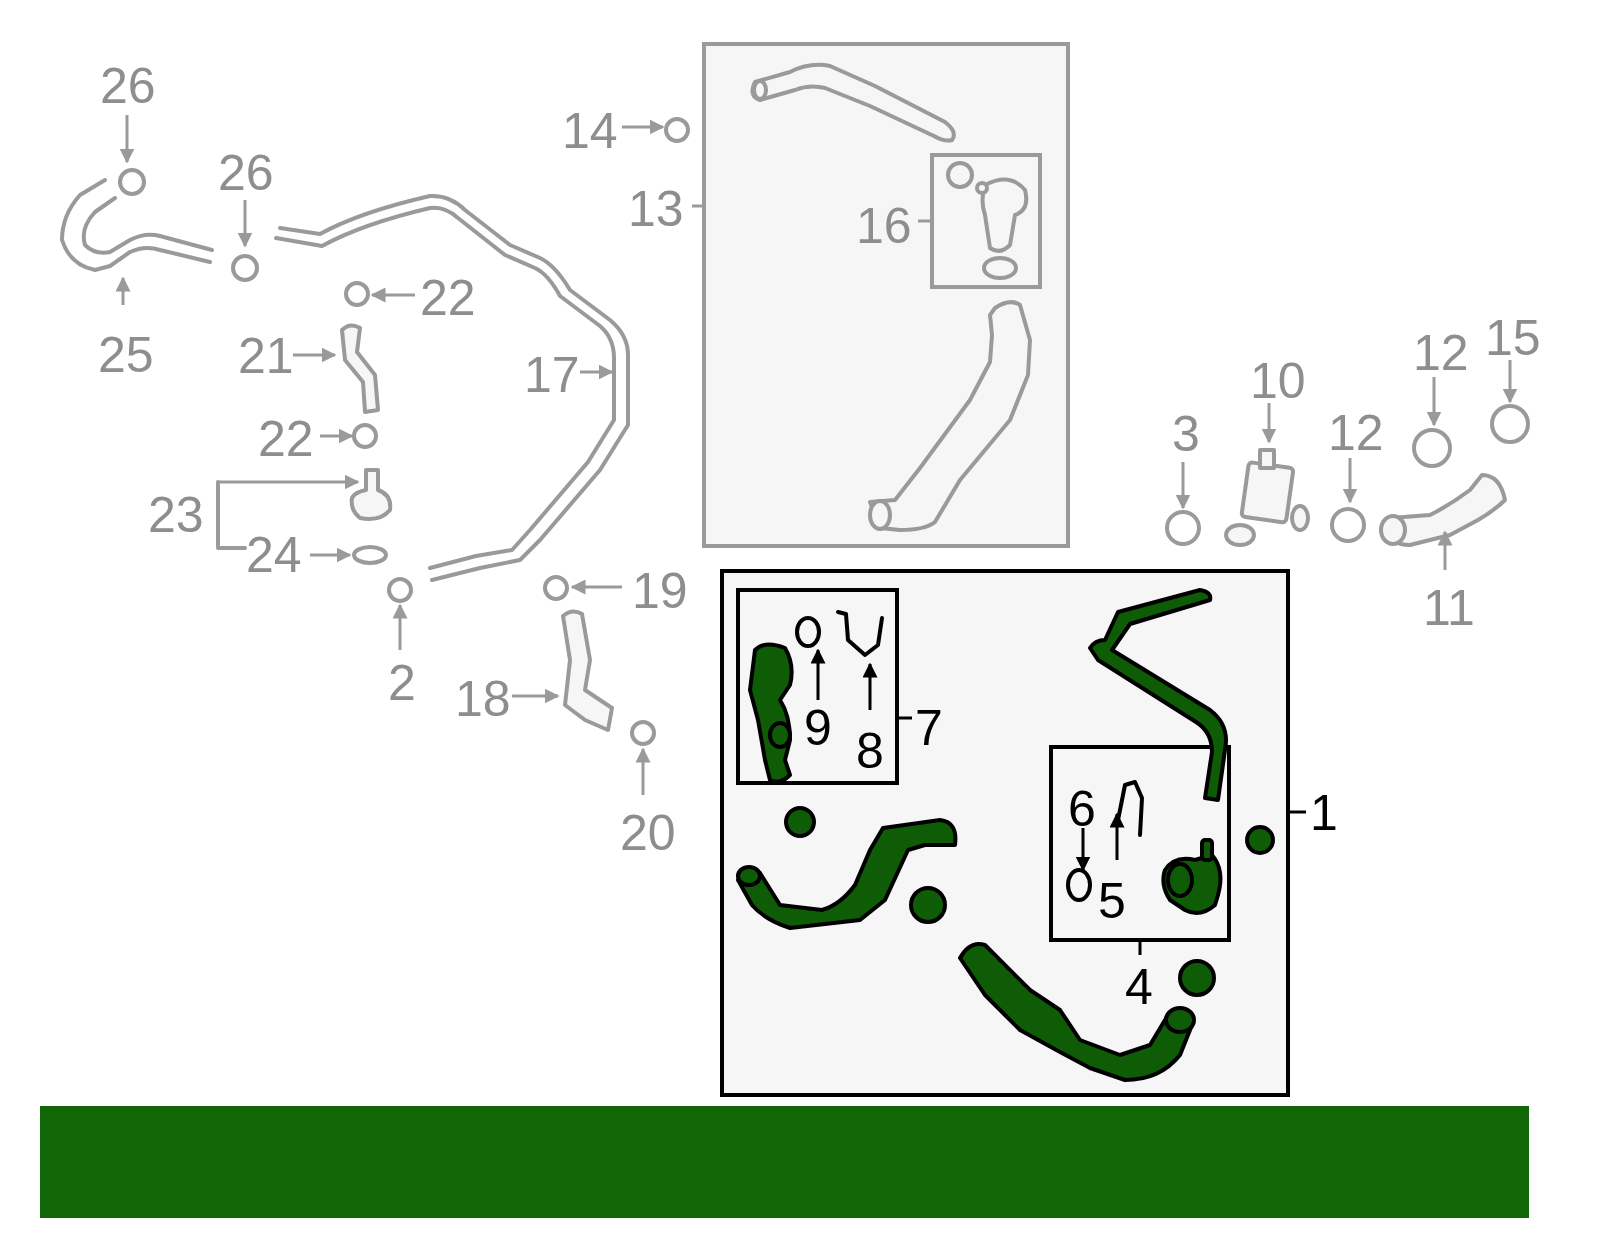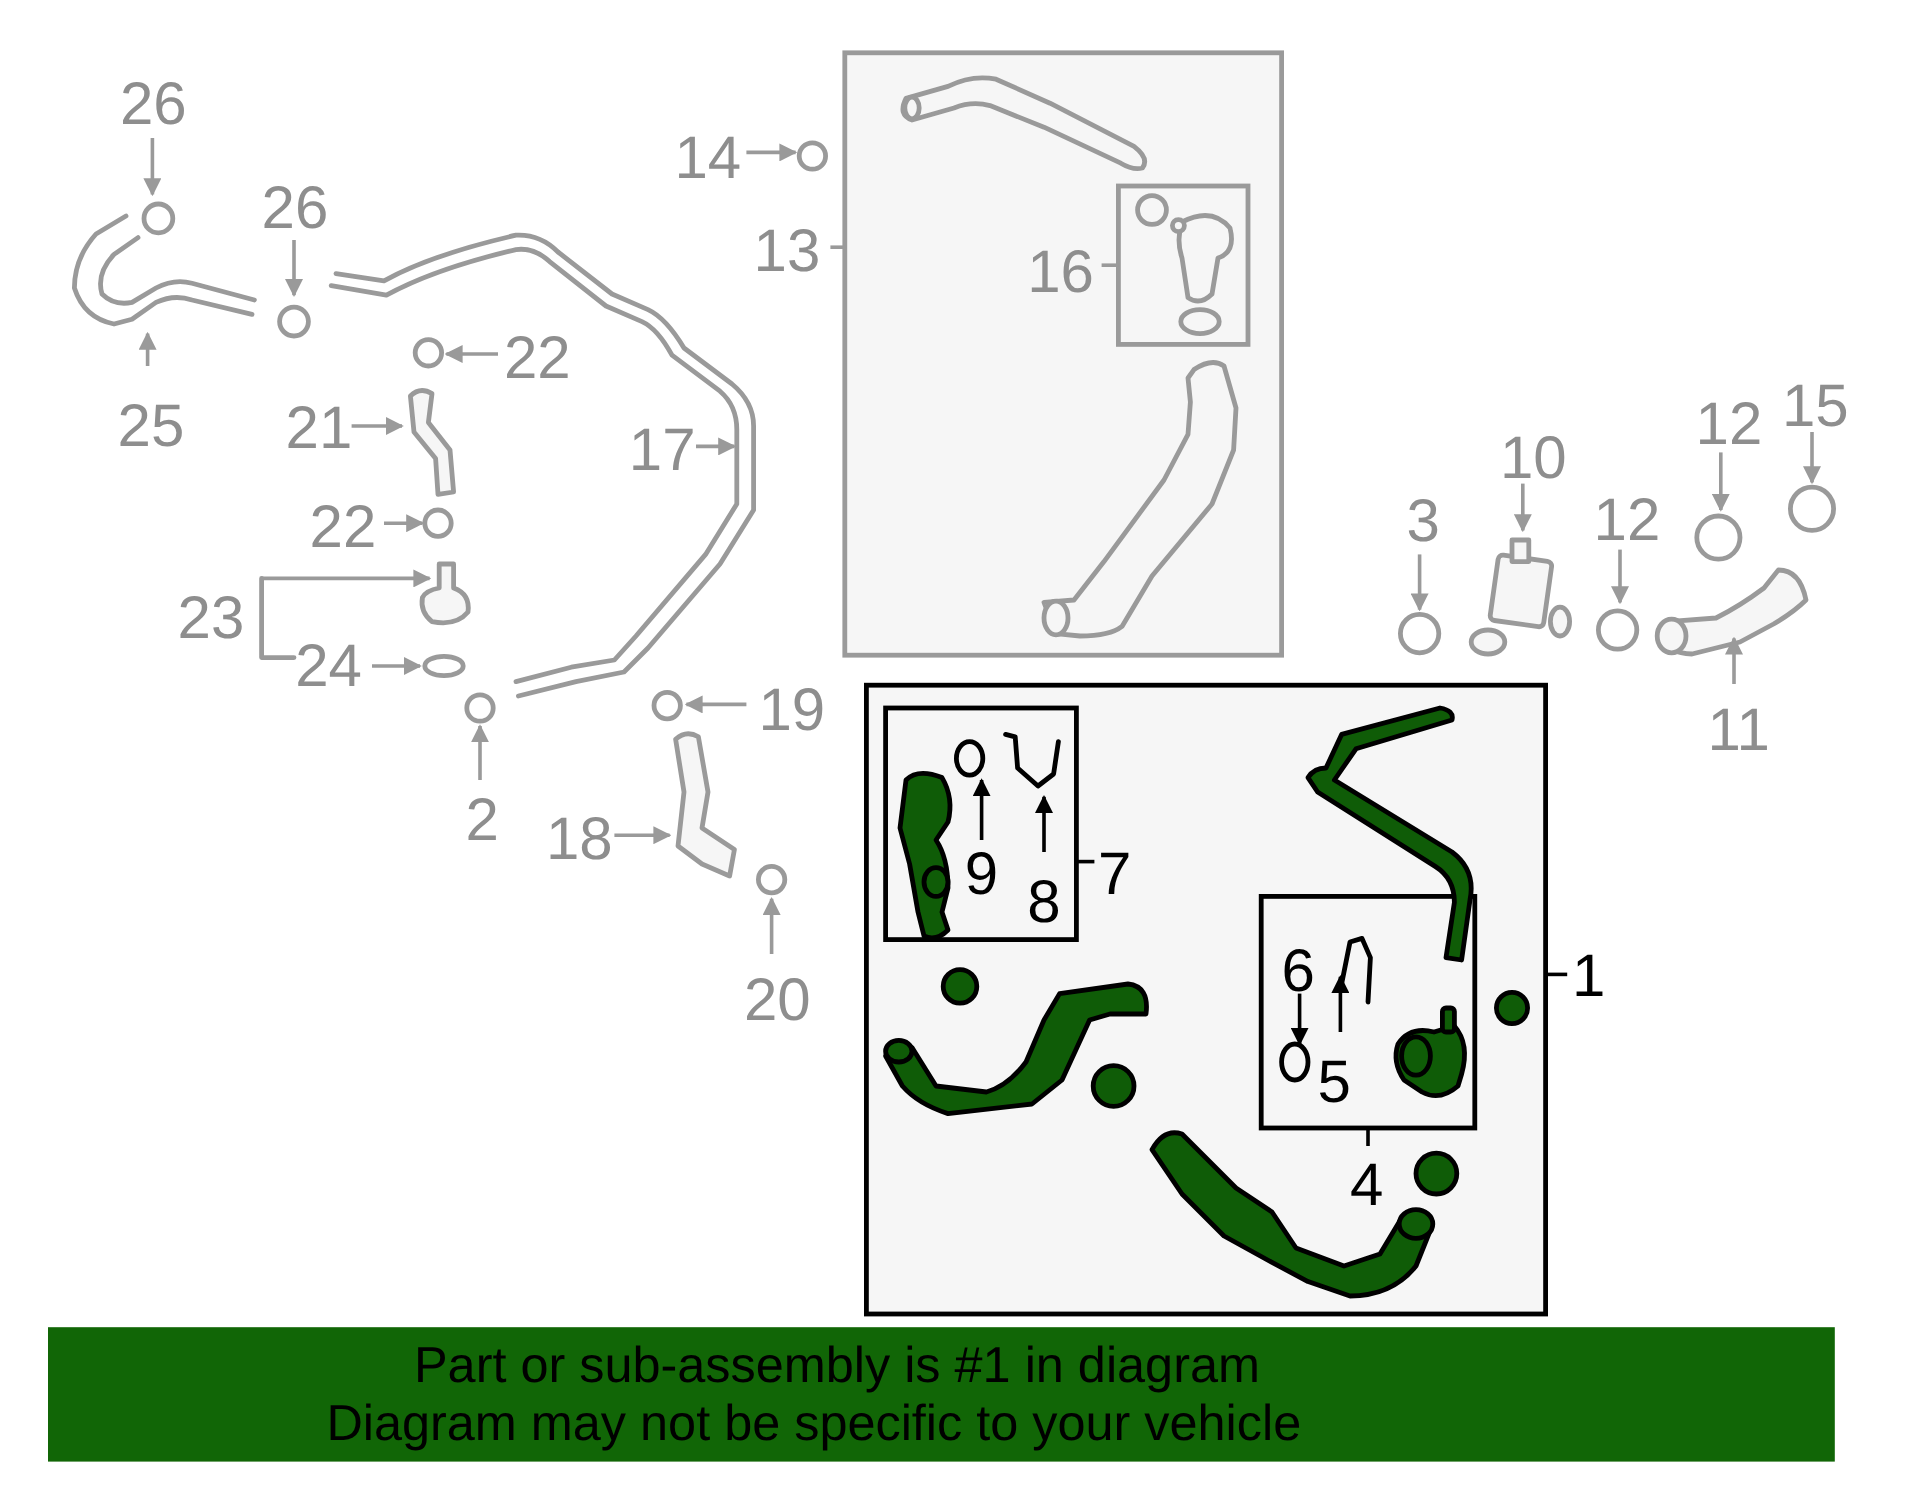--- a/index.html
+++ b/index.html
@@ -184,15 +184,13 @@
   <text class="lbl-black" x="804" y="745">9</text>
   <text class="lbl-black" x="856" y="768">8</text>
   <text class="lbl-black" x="915" y="745">7</text>
   <text class="lbl-black" x="1068" y="826">6</text>
   <text class="lbl-black" x="1098" y="918">5</text>
   <text class="lbl-black" x="1125" y="1004">4</text>
   <text class="lbl-black" x="1310" y="830">1</text>
 </svg>
 
 <div class="banner">
-  <span class="banner-line l1">Part or sub-assembly is #1 in diagram</span>
-  <span class="banner-line l2">Diagram may not be specific to your vehicle</span>
 </div>
 
 </body></html>

